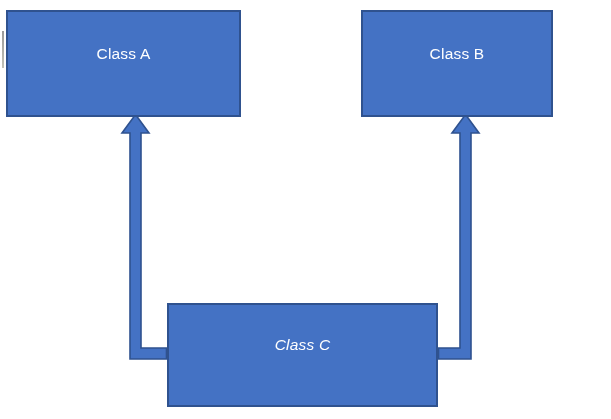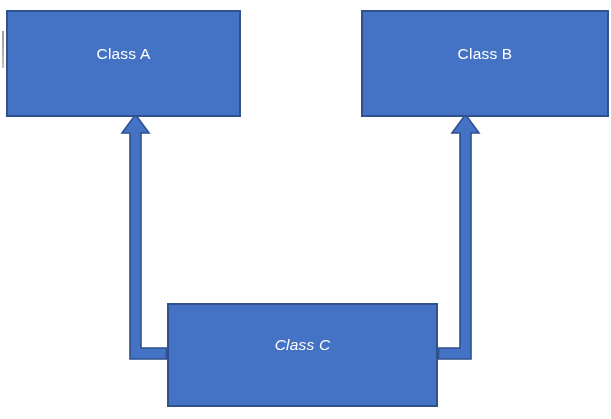--- a/index.html
+++ b/index.html
@@ -25,21 +25,21 @@
     justify-content: center;
     padding-bottom: 20px;
   }
   .node-label {
     color: var(--text, #ffffff);
     font-size: 15.5px;
     letter-spacing: 0.2px;
     white-space: nowrap;
   }
   .node-a { left: 6px;   top: 10px;  width: 235px; height: 107px; }
-  .node-b { left: 361px; top: 10px;  width: 248px; height: 107px; }
+  .node-b { left: 361px; top: 10px;  width: 192px; height: 107px; }
   .node-c { left: 167px; top: 303px; width: 271px; height: 104px; font-style: italic; }
 
   .connectors {
     position: absolute;
     left: 0;
     top: 0;
     width: 611px;
     height: 419px;
     pointer-events: none;
   }

